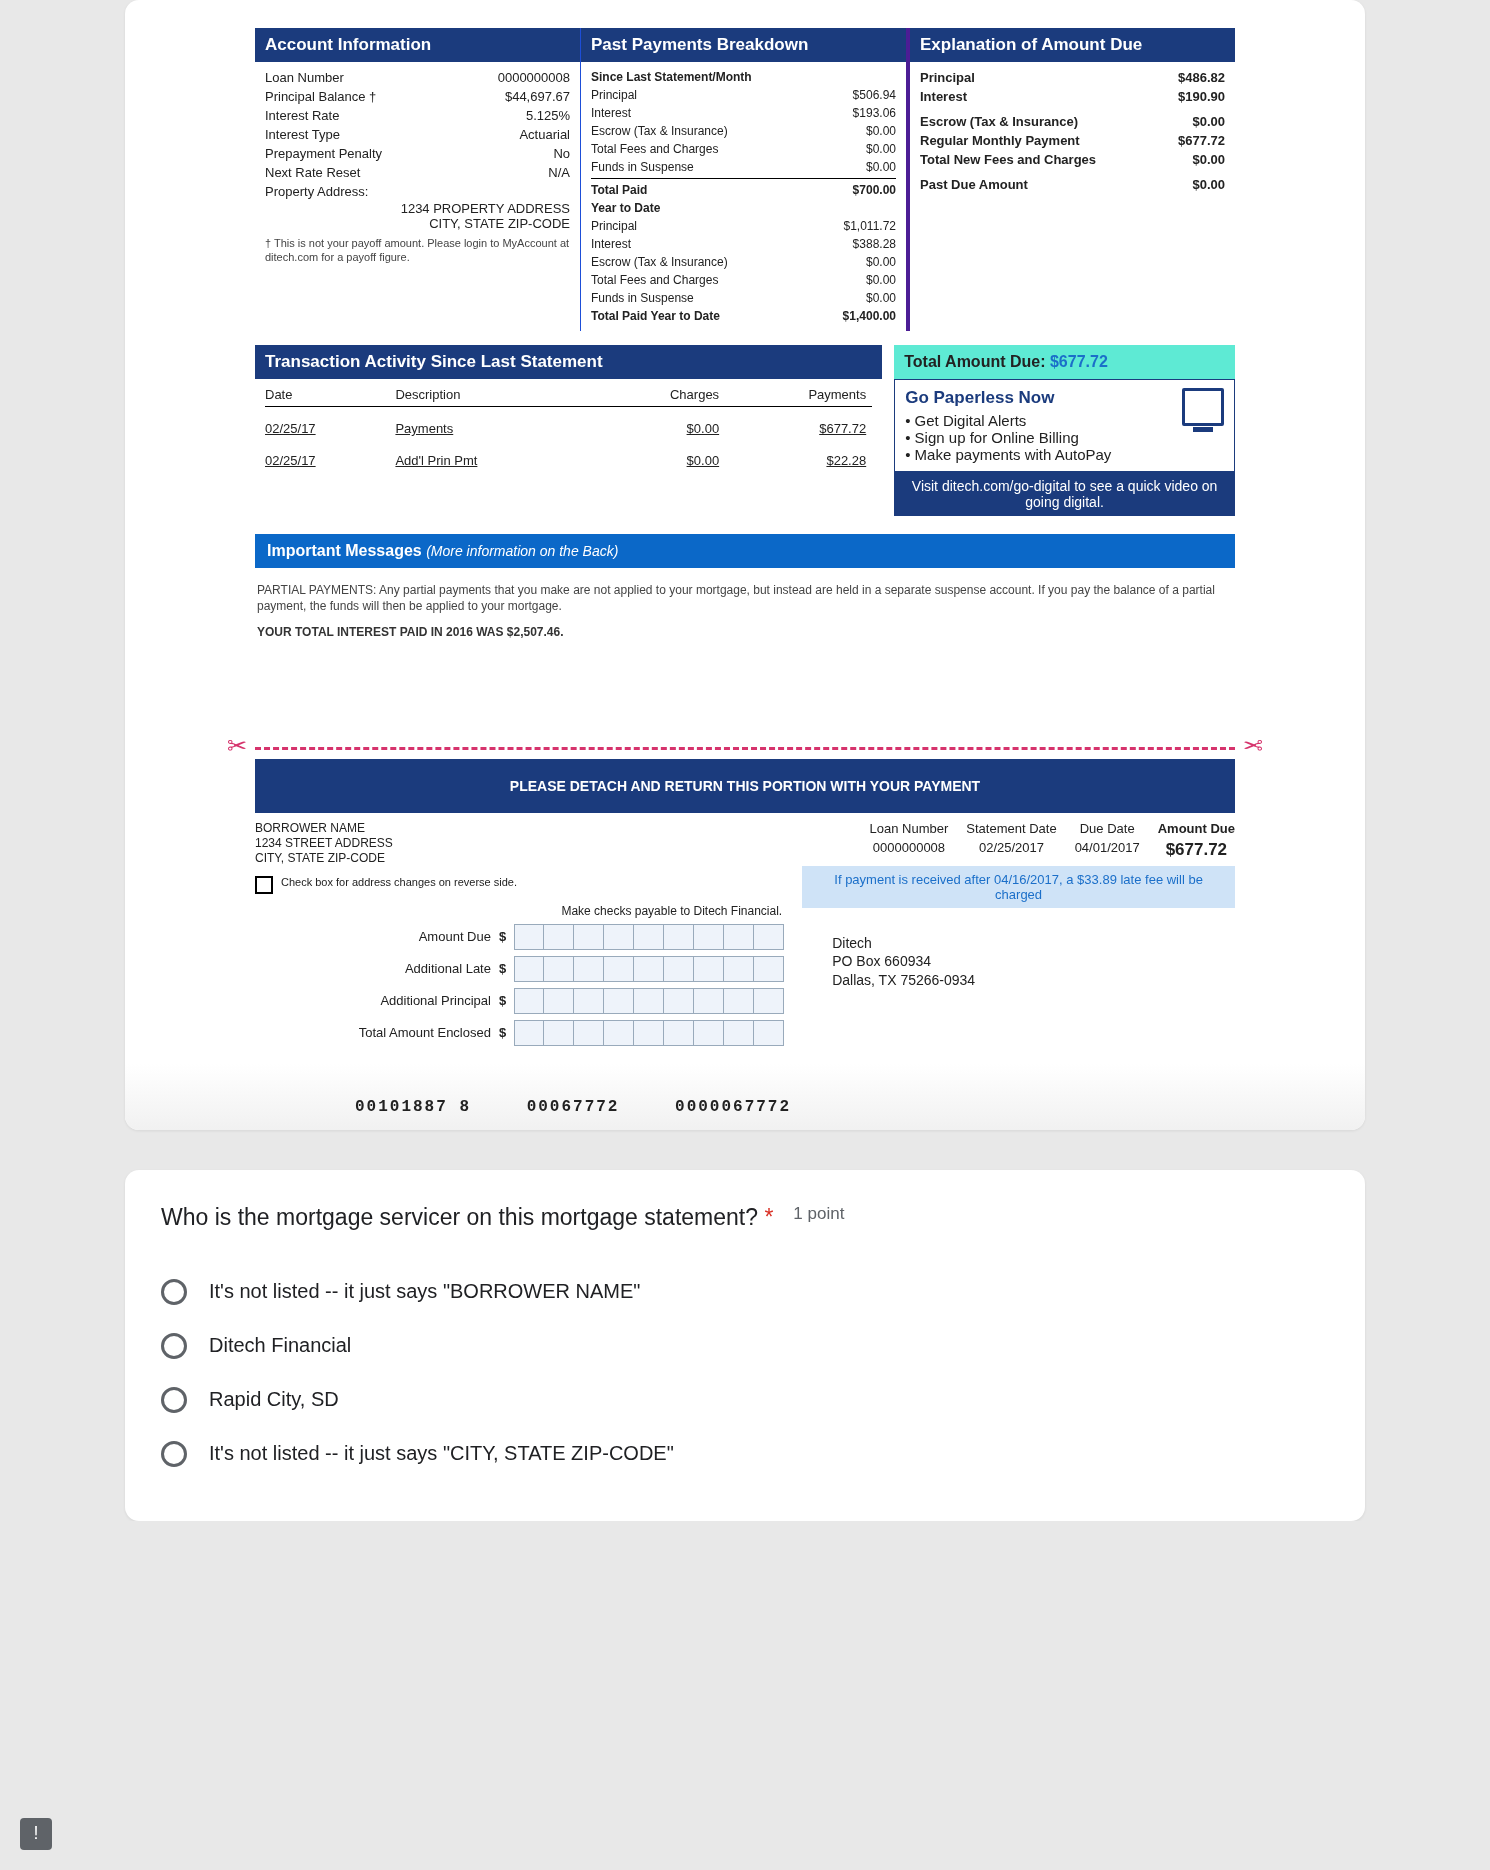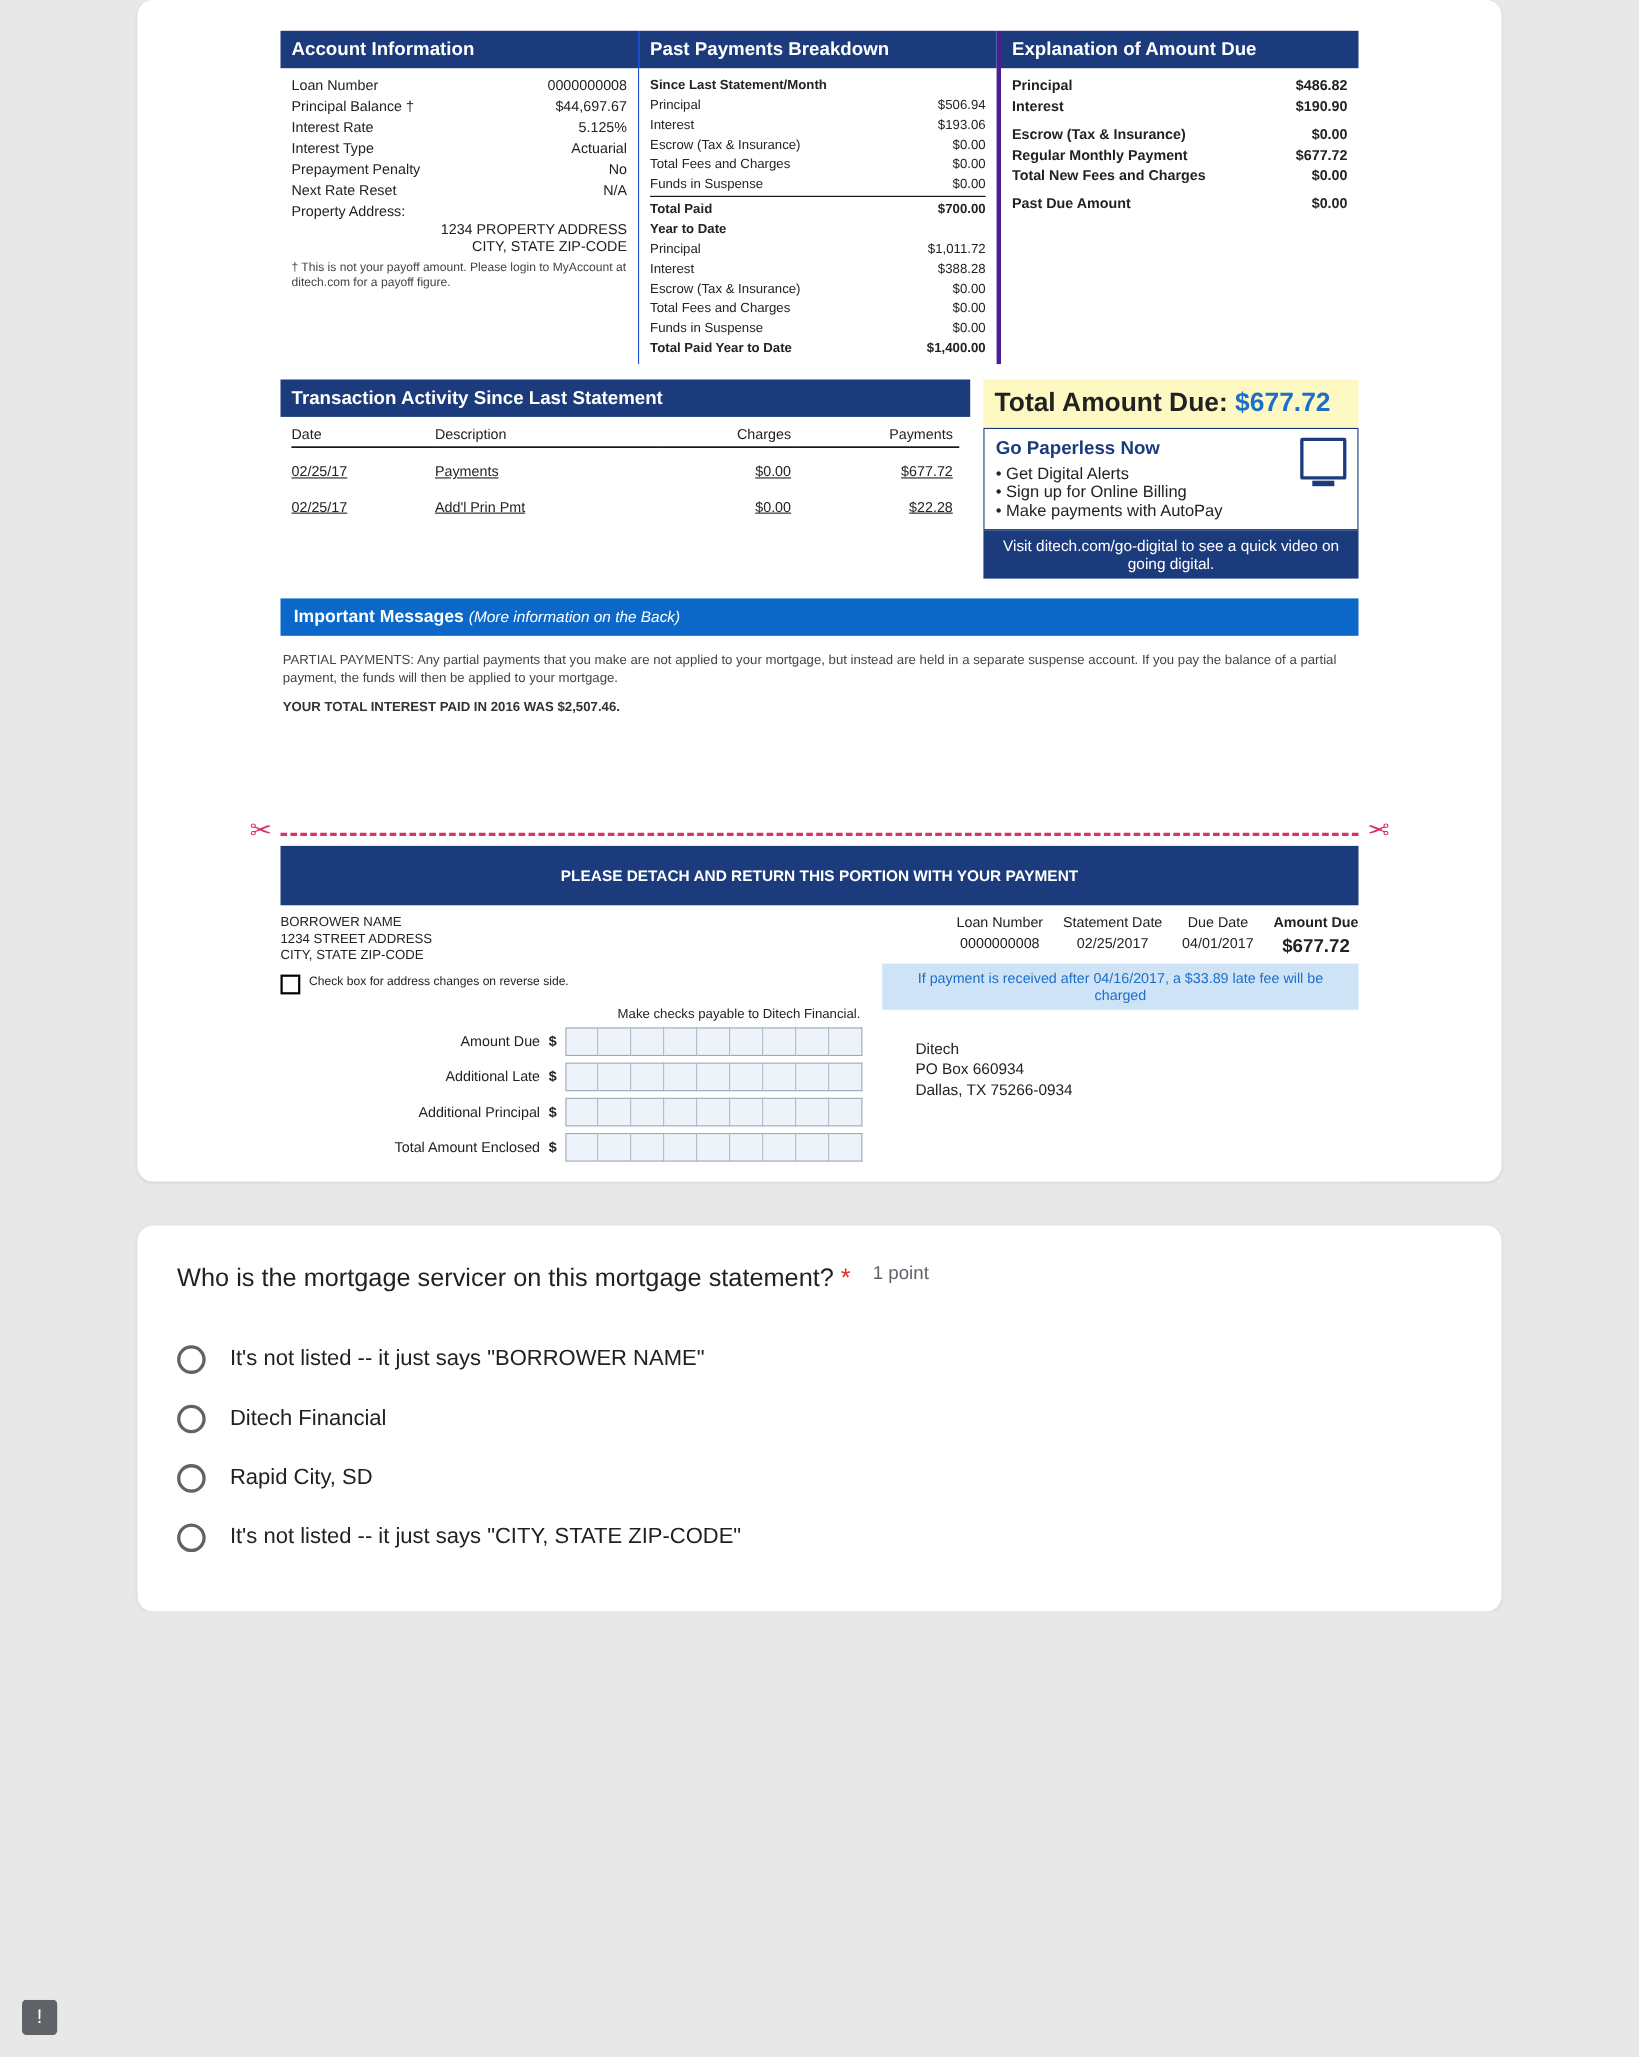--- a/index.html
+++ b/index.html
@@ -31,21 +31,21 @@
   .row2 { display:flex; gap:12px; margin-top:14px; }
   .trans { flex: 0 0 64%; }
   .trans .col-body { padding-top:4px; }
   table.trans-tbl { width:100%; border-collapse:collapse; font-size:13px; }
   table.trans-tbl th { text-align:left; font-weight:normal; padding:4px 6px 4px 0; border-bottom:1px solid #000; }
   table.trans-tbl th:nth-child(3), table.trans-tbl th:nth-child(4) { text-align:right; }
   table.trans-tbl td { padding:14px 6px 3px 0;text-decoration:underline; }
   table.trans-tbl td:nth-child(3), table.trans-tbl td:nth-child(4) { text-align:right; }
 
   .dueBox { flex:1; }
-  .duebar { background:#fef9c3; padding:8px 10px; font-weight:bold; font-size:24px; }
+  .duebar { background:#5eead4; padding:8px 10px; font-weight:bold; font-size:16px; }
   .duebar .amt { color:#1b6fc9; }
   .paperless { border:1px solid #1b3b7d; padding:8px 10px; margin-top:0; }
   .paperless h3 { color:#1b3b7d; font-size:17px; margin-bottom:4px; }
   .paperless ul { list-style:none; font-size:15px; }
   .paperless ul li::before { content:"• "; }
   .paperless .monitor { float:right; width:42px; height:38px; border:3px solid #1b3b7d; border-radius:2px; position:relative; margin-left:8px;}
   .paperless .monitor::after { content:""; position:absolute; bottom:-9px; left:50%; transform:translateX(-50%); width:20px; height:5px; background:#1b3b7d; }
   .visitbar { background:#1b3b7d; color:#fff; text-align:center; padding:6px 6px; font-size:14px; }
 
   .imp-hd { background:#0b68c8; color:#fff; font-weight:bold; padding:8px 12px; font-size:16px; margin-top:18px; }
@@ -402,20 +402,25 @@
               <div>Ditech</div>
               <div>PO Box 660934</div>
               <div>Dallas, TX 75266-0934</div>
             </div>
           </div>
         </div>
 
       </div>
     </div>
 
+    <div class="micr">
+      <span>00101887 8</span>
+      <span>00067772</span>
+      <span>0000067772</span>
+    </div>
   </div>
 
   <div class="qcard">
     <div class="qhead">
       <div class="qtext">
         <span>Who is the mortgage servicer on this mortgage statement?</span>
         <span class="req"> *</span>
       </div>
       <div class="pts">1 point</div>
     </div>

